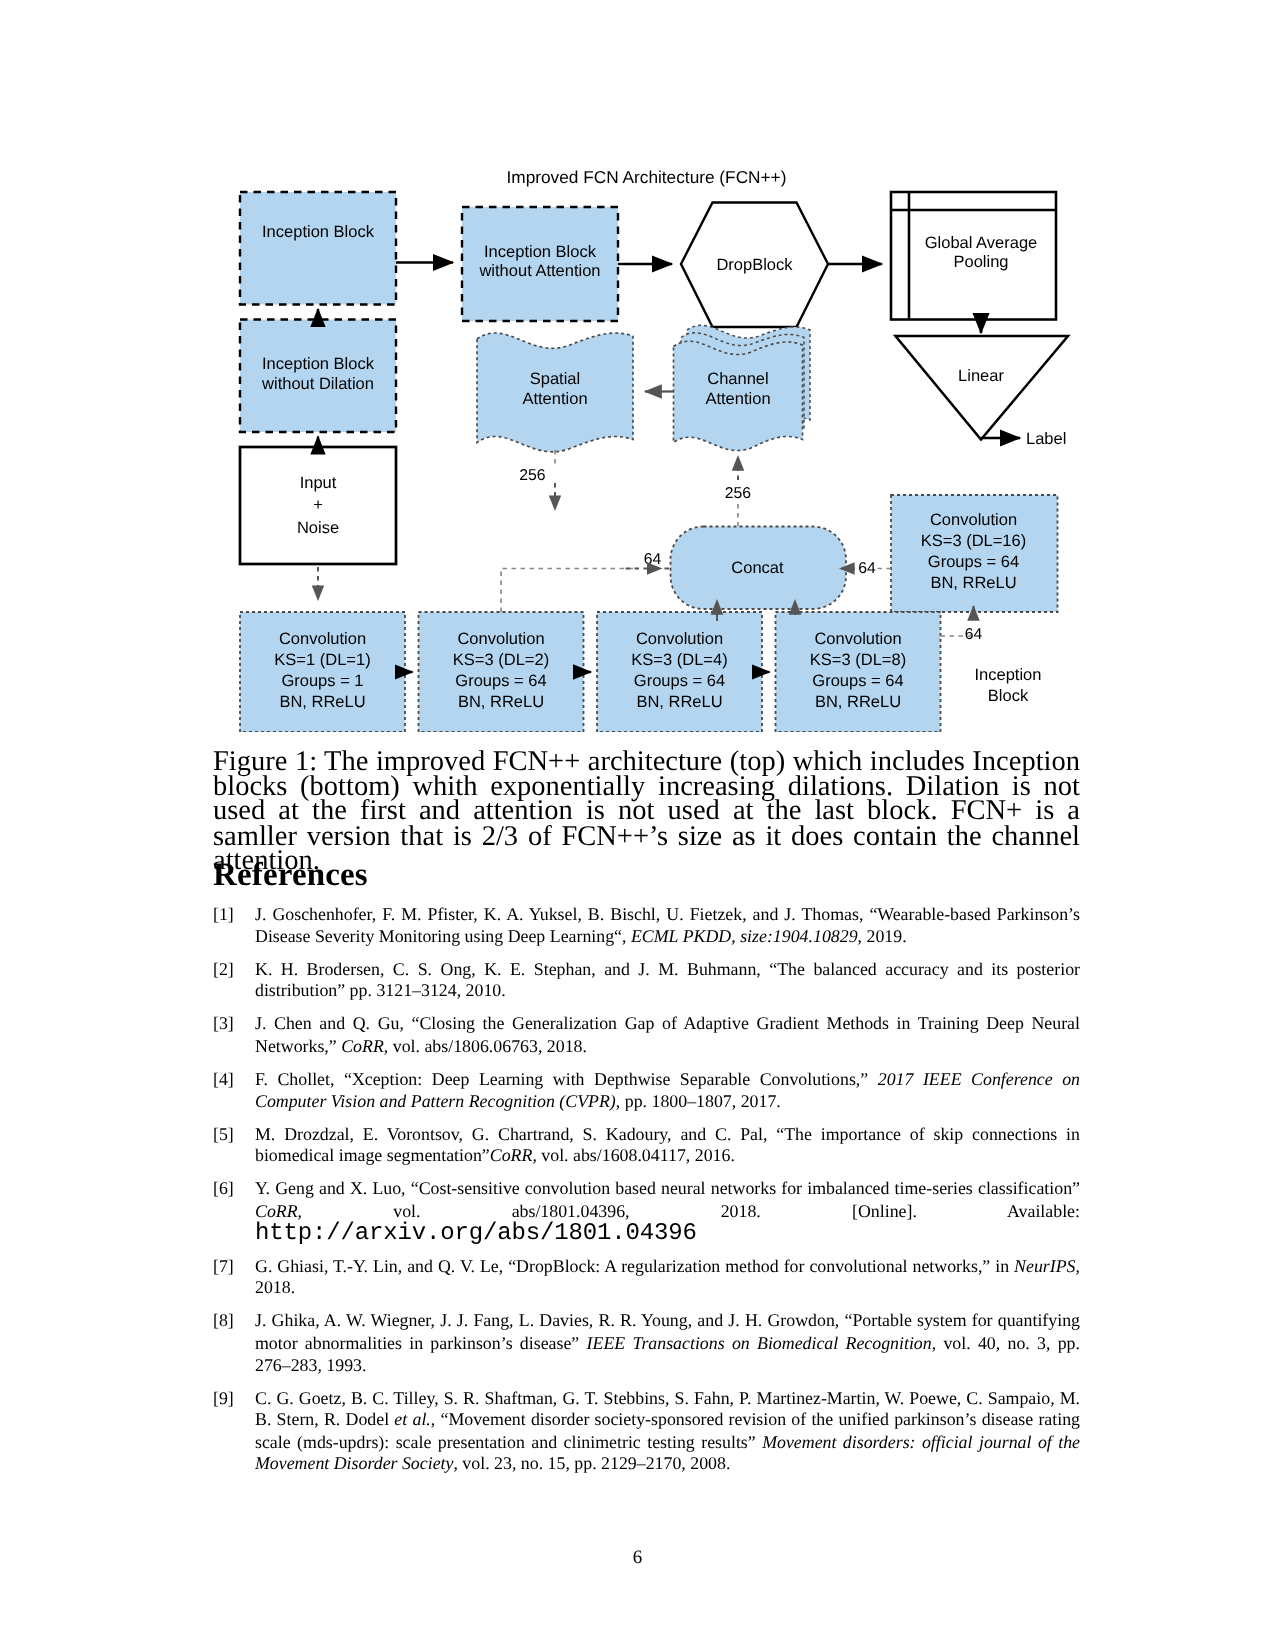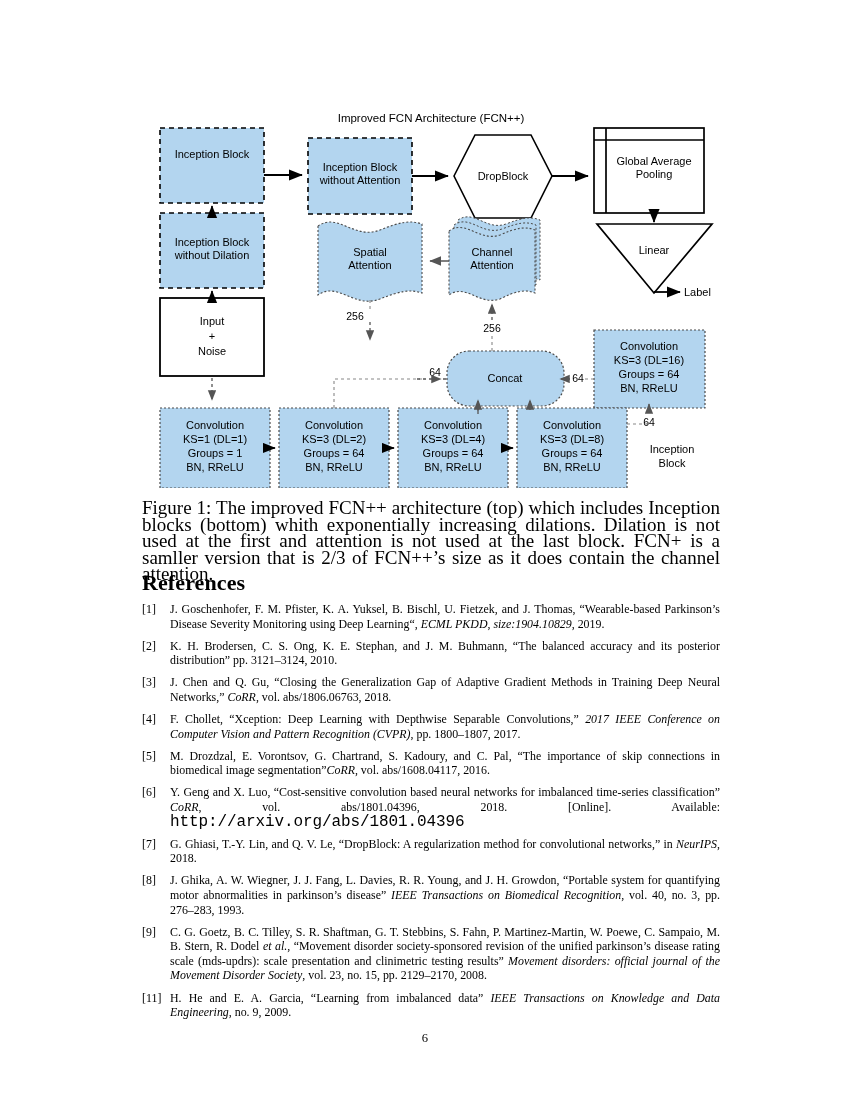--- a/index.html
+++ b/index.html
@@ -328,21 +328,17 @@
       <span>G. Ghiasi, T.-Y. Lin, and Q. V. Le, “DropBlock: A regularization method for convolutional networks,” in <i>NeurIPS</i>, 2018.</span>
     </div>
     <div class="ref">
       <span class="num">[8]</span>
       <span>J. Ghika, A. W. Wiegner, J. J. Fang, L. Davies, R. R. Young, and J. H. Growdon, “Portable system for quantifying motor abnormalities in parkinson’s disease” <i>IEEE Transactions on Biomedical Recognition</i>, vol. 40, no. 3, pp. 276–283, 1993.</span>
     </div>
     <div class="ref">
       <span class="num">[9]</span>
       <span>C. G. Goetz, B. C. Tilley, S. R. Shaftman, G. T. Stebbins, S. Fahn, P. Martinez-Martin, W. Poewe, C. Sampaio, M. B. Stern, R. Dodel <i>et al.</i>, “Movement disorder society-sponsored revision of the unified parkinson’s disease rating scale (mds-updrs): scale presentation and clinimetric testing results” <i>Movement disorders: official journal of the Movement Disorder Society</i>, vol. 23, no. 15, pp. 2129–2170, 2008.</span>
     </div>
-    <div class="ref">
-      <span class="num">[11]</span>
-      <span>H. He and E. A. Garcia, “Learning from imbalanced data” <i>IEEE Transactions on Knowledge and Data Engineering</i>, no. 9, 2009.</span>
-    </div>
   </div>
 
   <div class="pageno">6</div>
 
 </div>
 
 </body></html>

